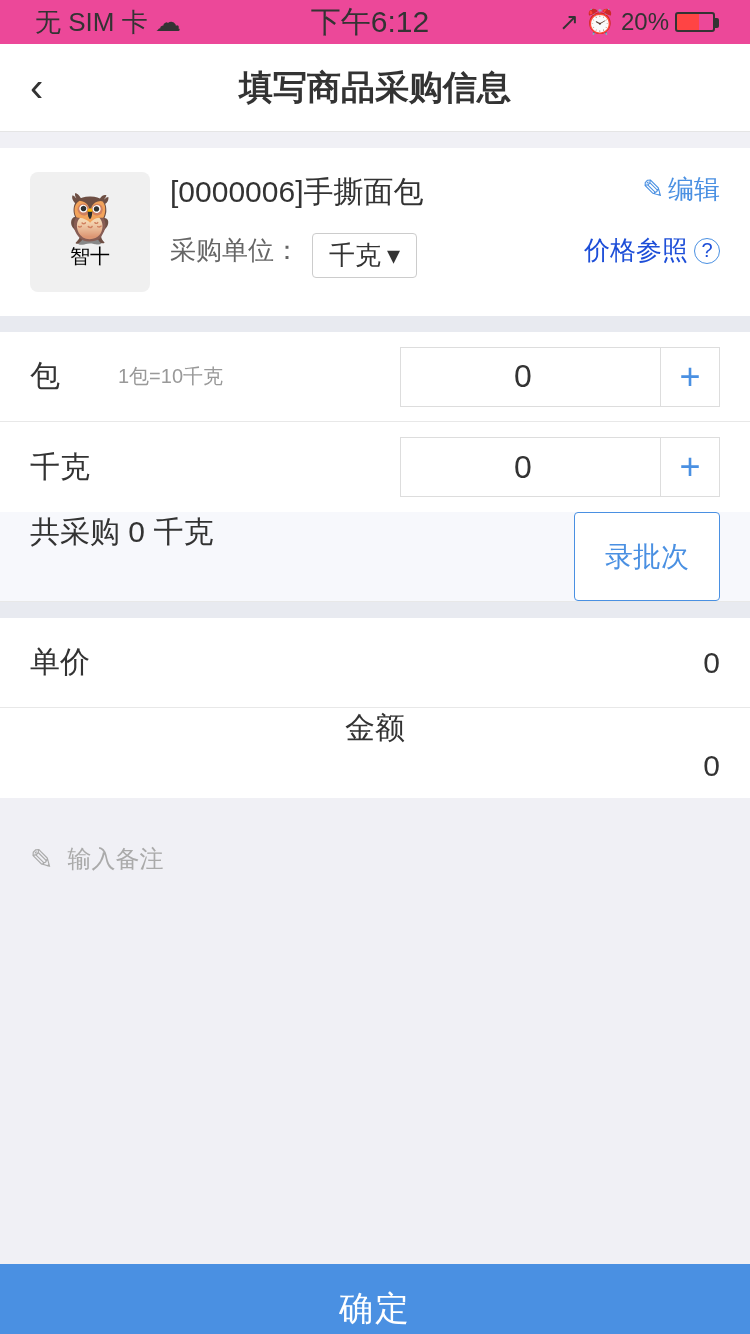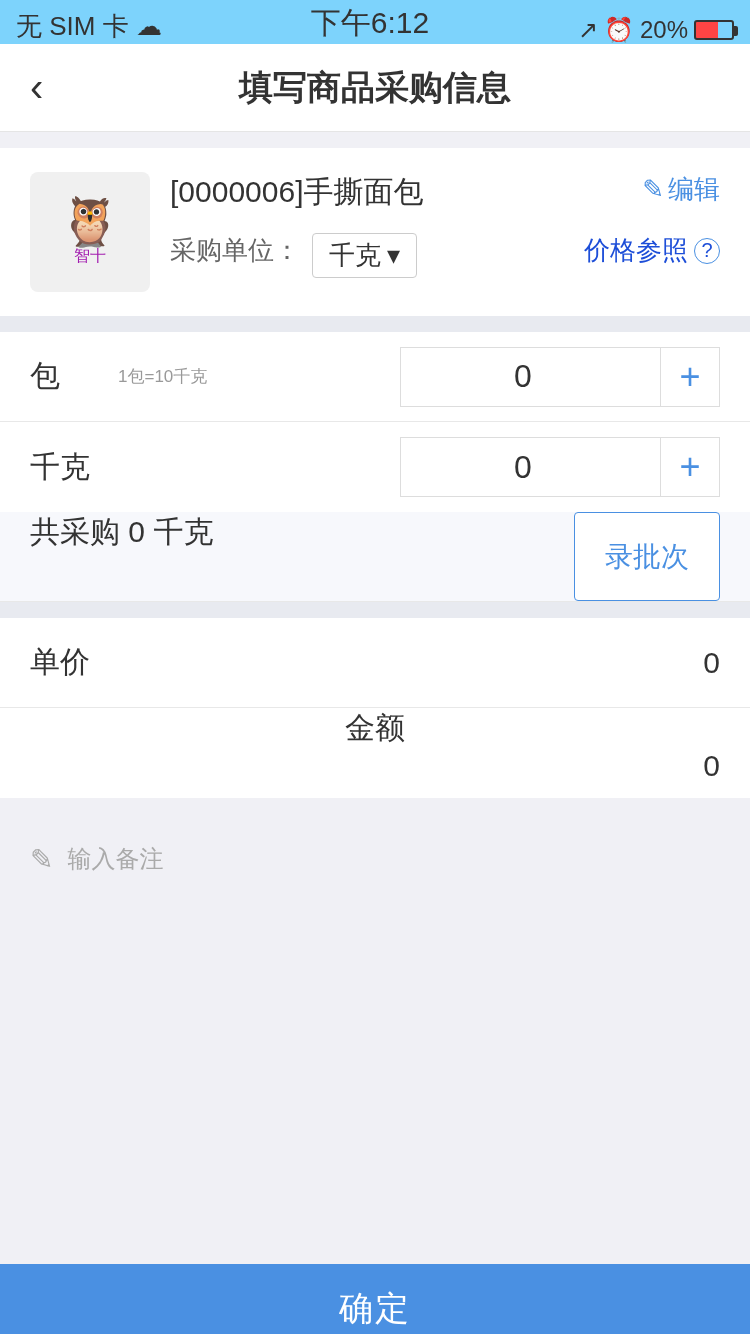--- a/index.html
+++ b/index.html
@@ -10,25 +10,25 @@
       font-family: -apple-system, "PingFang SC", "Helvetica Neue", sans-serif;
       background: #f0f0f5;
       font-size: 32px;
       color: #333;
     }
 
     
     .status-bar {
       width: 100%;
       height: 44px;
-      background: #7dd3fc;
-      display: flex;
-      align-items: flex-end;
+      background: #ec4899;
+      display: flex;
+      align-items: center;
       justify-content: space-between;
-      padding: 0 16px;
+      padding: 0 35px;
       font-size: 26px;
       color: #333;
     }
     .status-left { display: flex; align-items: center; gap: 8px; }
     .status-center { font-size: 30px; font-weight: 500; }
     .status-right { display: flex; align-items: center; gap: 6px; font-size: 24px; }
     .battery-icon {
       display: inline-block;
       width: 40px;
       height: 20px;
@@ -171,21 +171,21 @@
     }
     .input-row:last-child {
       border-bottom: none;
     }
     .input-label {
       font-size: 30px;
       color: #333;
       min-width: 80px;
     }
     .input-sublabel {
-      font-size: 17px;
+      font-size: 20px;
       color: #999;
       margin-left: 8px;
     }
     .input-right {
       margin-left: auto;
       display: flex;
       align-items: center;
       gap: 0;
     }
     .qty-input {
@@ -319,21 +319,21 @@
 </div>
 
 <div class="nav-bar">
   <div class="nav-back">‹</div>
   <div class="nav-title">填写商品采购信息</div>
 </div>
 
 <div class="product-card">
   <div class="product-image">
     <div class="product-owl">🦉</div>
-    <div style="font-size:16px;color:#a21caf;">智十</div>
+    <div style="font-size:20px;color:#000000;">智十</div>
   </div>
   <div class="product-info">
     <div class="product-header">
       <div class="product-name">
         <span>[0000006]</span><span>手撕面包</span>
       </div>
       <div class="edit-btn">
         <span>✎</span>
         <span>编辑</span>
       </div>

